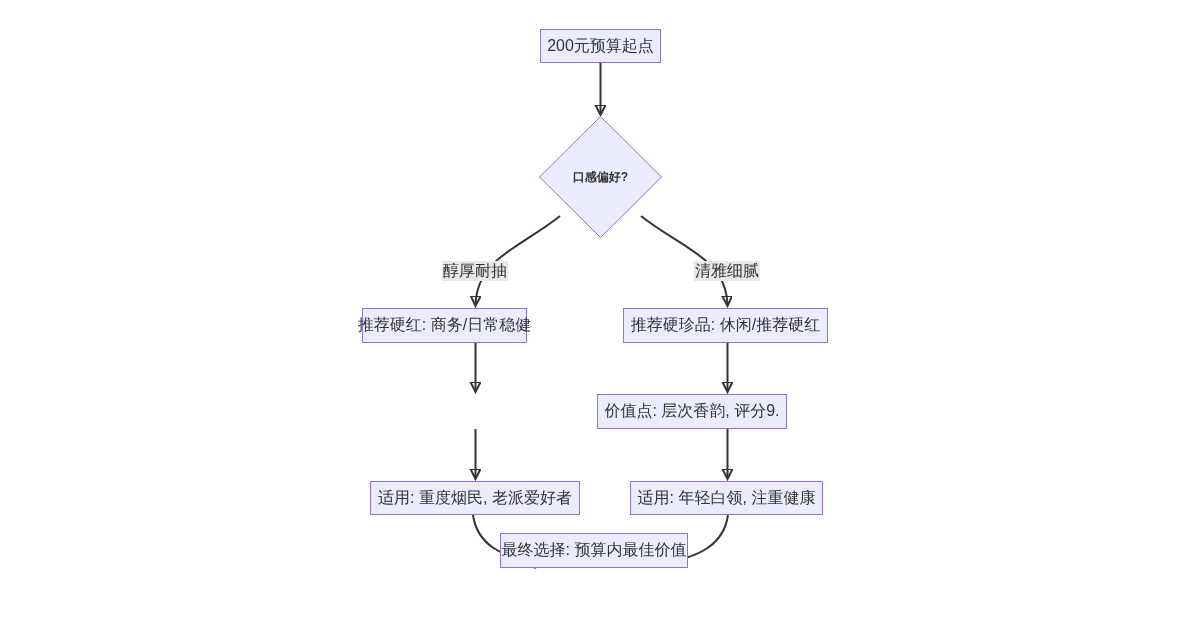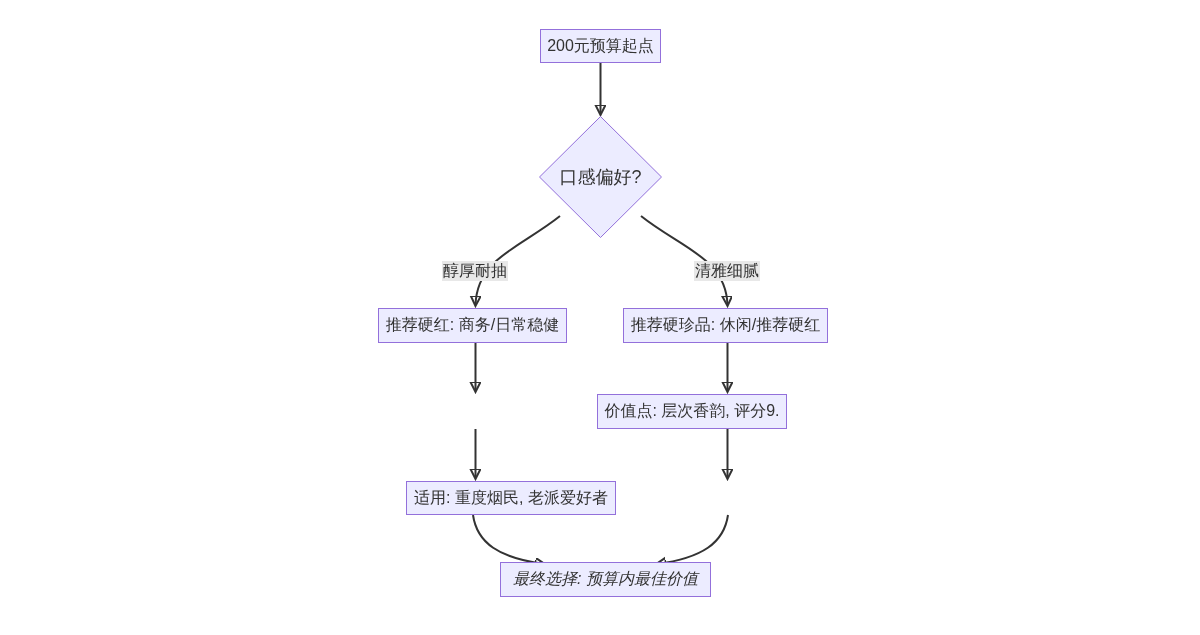--- a/index.html
+++ b/index.html
@@ -11,21 +11,21 @@
   .edges path { fill:none; stroke:#333333; stroke-width:2px; }
   .node {
     position:absolute; box-sizing:border-box;
     display:flex; align-items:center; justify-content:center;
     background:#ECECFF; border:1px solid #9370DB;
     font-size:16px; color:#333333; white-space:nowrap; text-align:center;
   }
   .diamond-label {
     position:absolute; left:539px; top:116px; width:123px; height:122px;
     display:flex; align-items:center; justify-content:center;
-    font-size:18px; color:#333333; white-space:nowrap;
+    font-size:12px; color:#333333; white-space:nowrap;font-weight:bold;
   }
   .edge-label {
     position:absolute; transform:translate(-50%,-50%);
     background:#e8e8e8; color:#333333; font-size:16px;
     line-height:20px; padding:0 1px; white-space:nowrap;
   }
 </style>
 </head>
 <body>
 
@@ -50,25 +50,26 @@
   </svg>
 
   <div class="node" style="left:540px; top:29px; width:121px; height:34px;">200元预算起点</div>
 
   <div class="diamond-label">口感偏好?</div>
 
   <div class="edge-label" style="left:475px; top:271px;text-align:right;">醇厚耐抽</div>
 
   <div class="edge-label" style="left:727px; top:271px;font-family:Liberation Serif, serif;">清雅细腻</div>
 
-  <div class="node" style="left:378px; top:308px; width:189px; height:35px;">推荐硬红: 商务/日常稳健</div>
+  <div class="node" style="left:362px; top:308px; width:165px; height:35px;">推荐硬红: 商务/日常稳健</div>
 
   <div class="node" style="left:623px; top:308px; width:205px; height:35px;">推荐硬珍品: 休闲/推荐硬红</div>
 
 
   <div class="node" style="left:597px; top:394px; width:190px; height:35px;">价值点: 层次香韵, 评分9.</div>
 
-  <div class="node" style="left:370px; top:481px; width:210px; height:34px;margin-left:36px;">适用: 重度烟民, 老派爱好者</div>
+  <div class="node" style="left:370px; top:481px; width:210px; height:34px;">适用: 重度烟民, 老派爱好者</div>
 
+  <div class="node" style="left:630px; top:481px; width:193px; height:34px;">适用: 年轻白领, 注重健康</div>
 
-  <div class="node" style="left:500px; top:562px; width:211px; height:35px;font-style:italic;">最终选择: 预算内最佳价值</div>
+  <div class="node" style="left:500px; top:533px; width:188px; height:35px;">最终选择: 预算内最佳价值</div>
 
 </div>
 
 </body></html>

